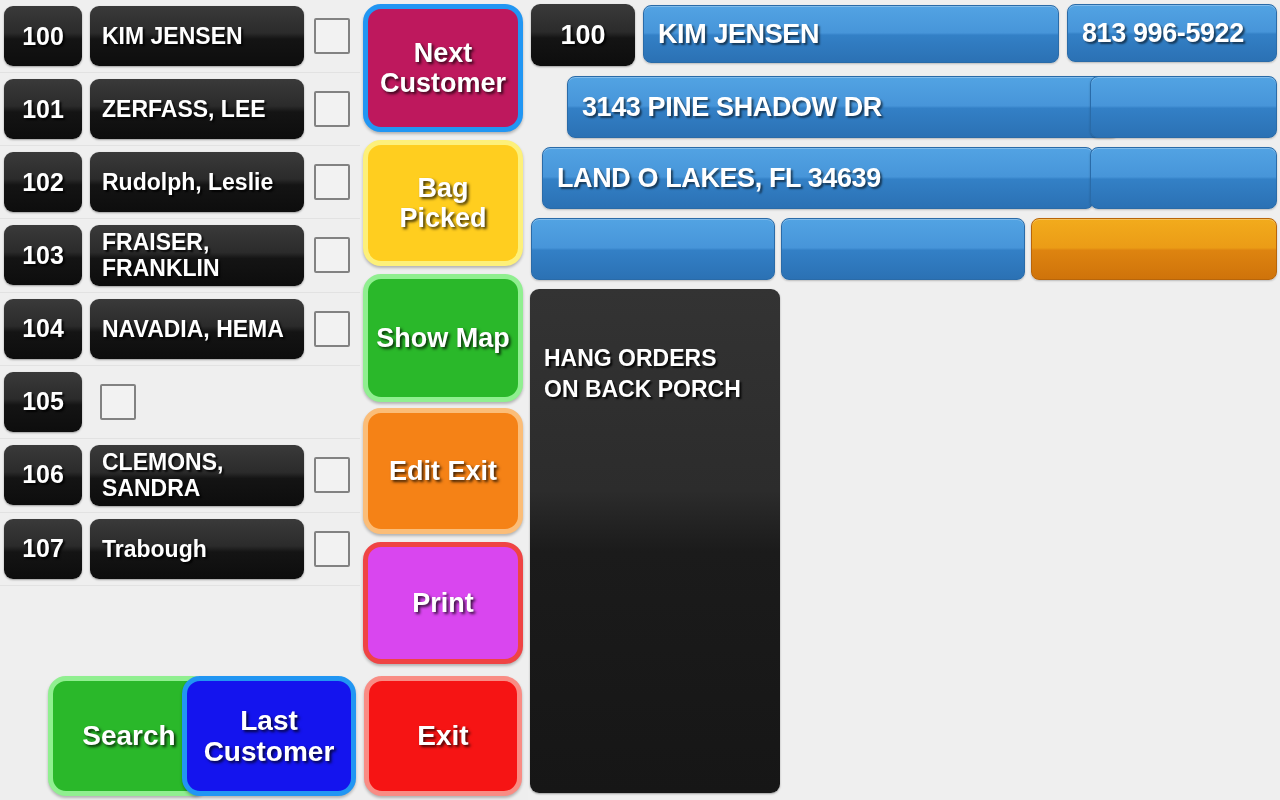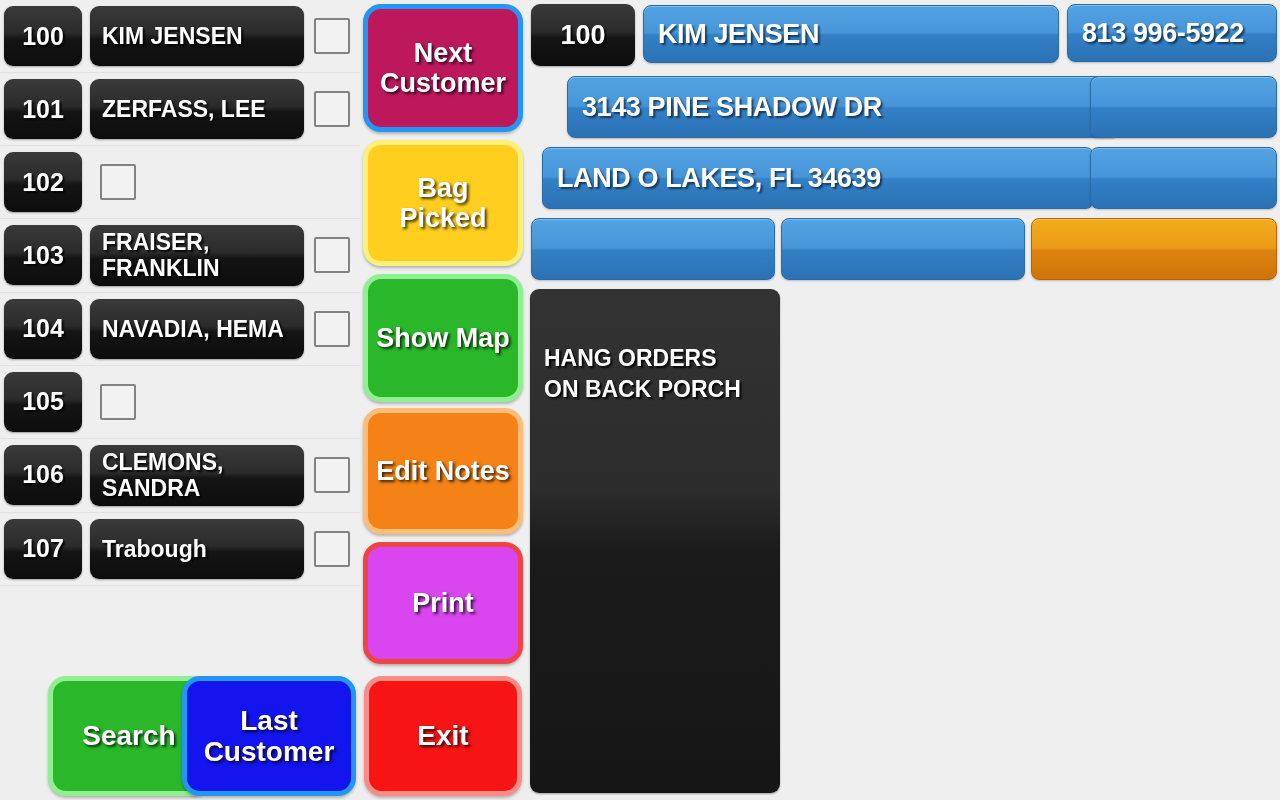--- a/index.html
+++ b/index.html
@@ -248,20 +248,21 @@
       </div>
       <div class="list-row">
         <div class="row-id">101</div>
         <div class="row-name">ZERFASS, LEE</div>
         <div class="row-check">
           <div class="checkbox"></div>
         </div>
       </div>
       <div class="list-row">
         <div class="row-id">102</div>
+        <div class="row-name">Rudolph, Leslie</div>
         <div class="row-check">
           <div class="checkbox"></div>
         </div>
       </div>
       <div class="list-row">
         <div class="row-id">103</div>
         <div class="row-name">FRAISER, FRANKLIN</div>
         <div class="row-check">
           <div class="checkbox"></div>
         </div>
@@ -299,21 +300,21 @@
     <div class="act-btn act-next">
       <span>Next<br>Customer</span>
     </div>
     <div class="act-btn act-bag">
       <span>Bag<br>Picked</span>
     </div>
     <div class="act-btn act-map">
       <span>Show Map</span>
     </div>
     <div class="act-btn act-edit">
-      <span>Edit Notes</span>
+      <span>Edit Exit</span>
     </div>
     <div class="act-btn act-print">
       <span>Print</span>
     </div>
   </div>
 
   <div id="bottom-bar">
     <div class="bot-btn bot-search">
       <span>Search</span>
     </div>

